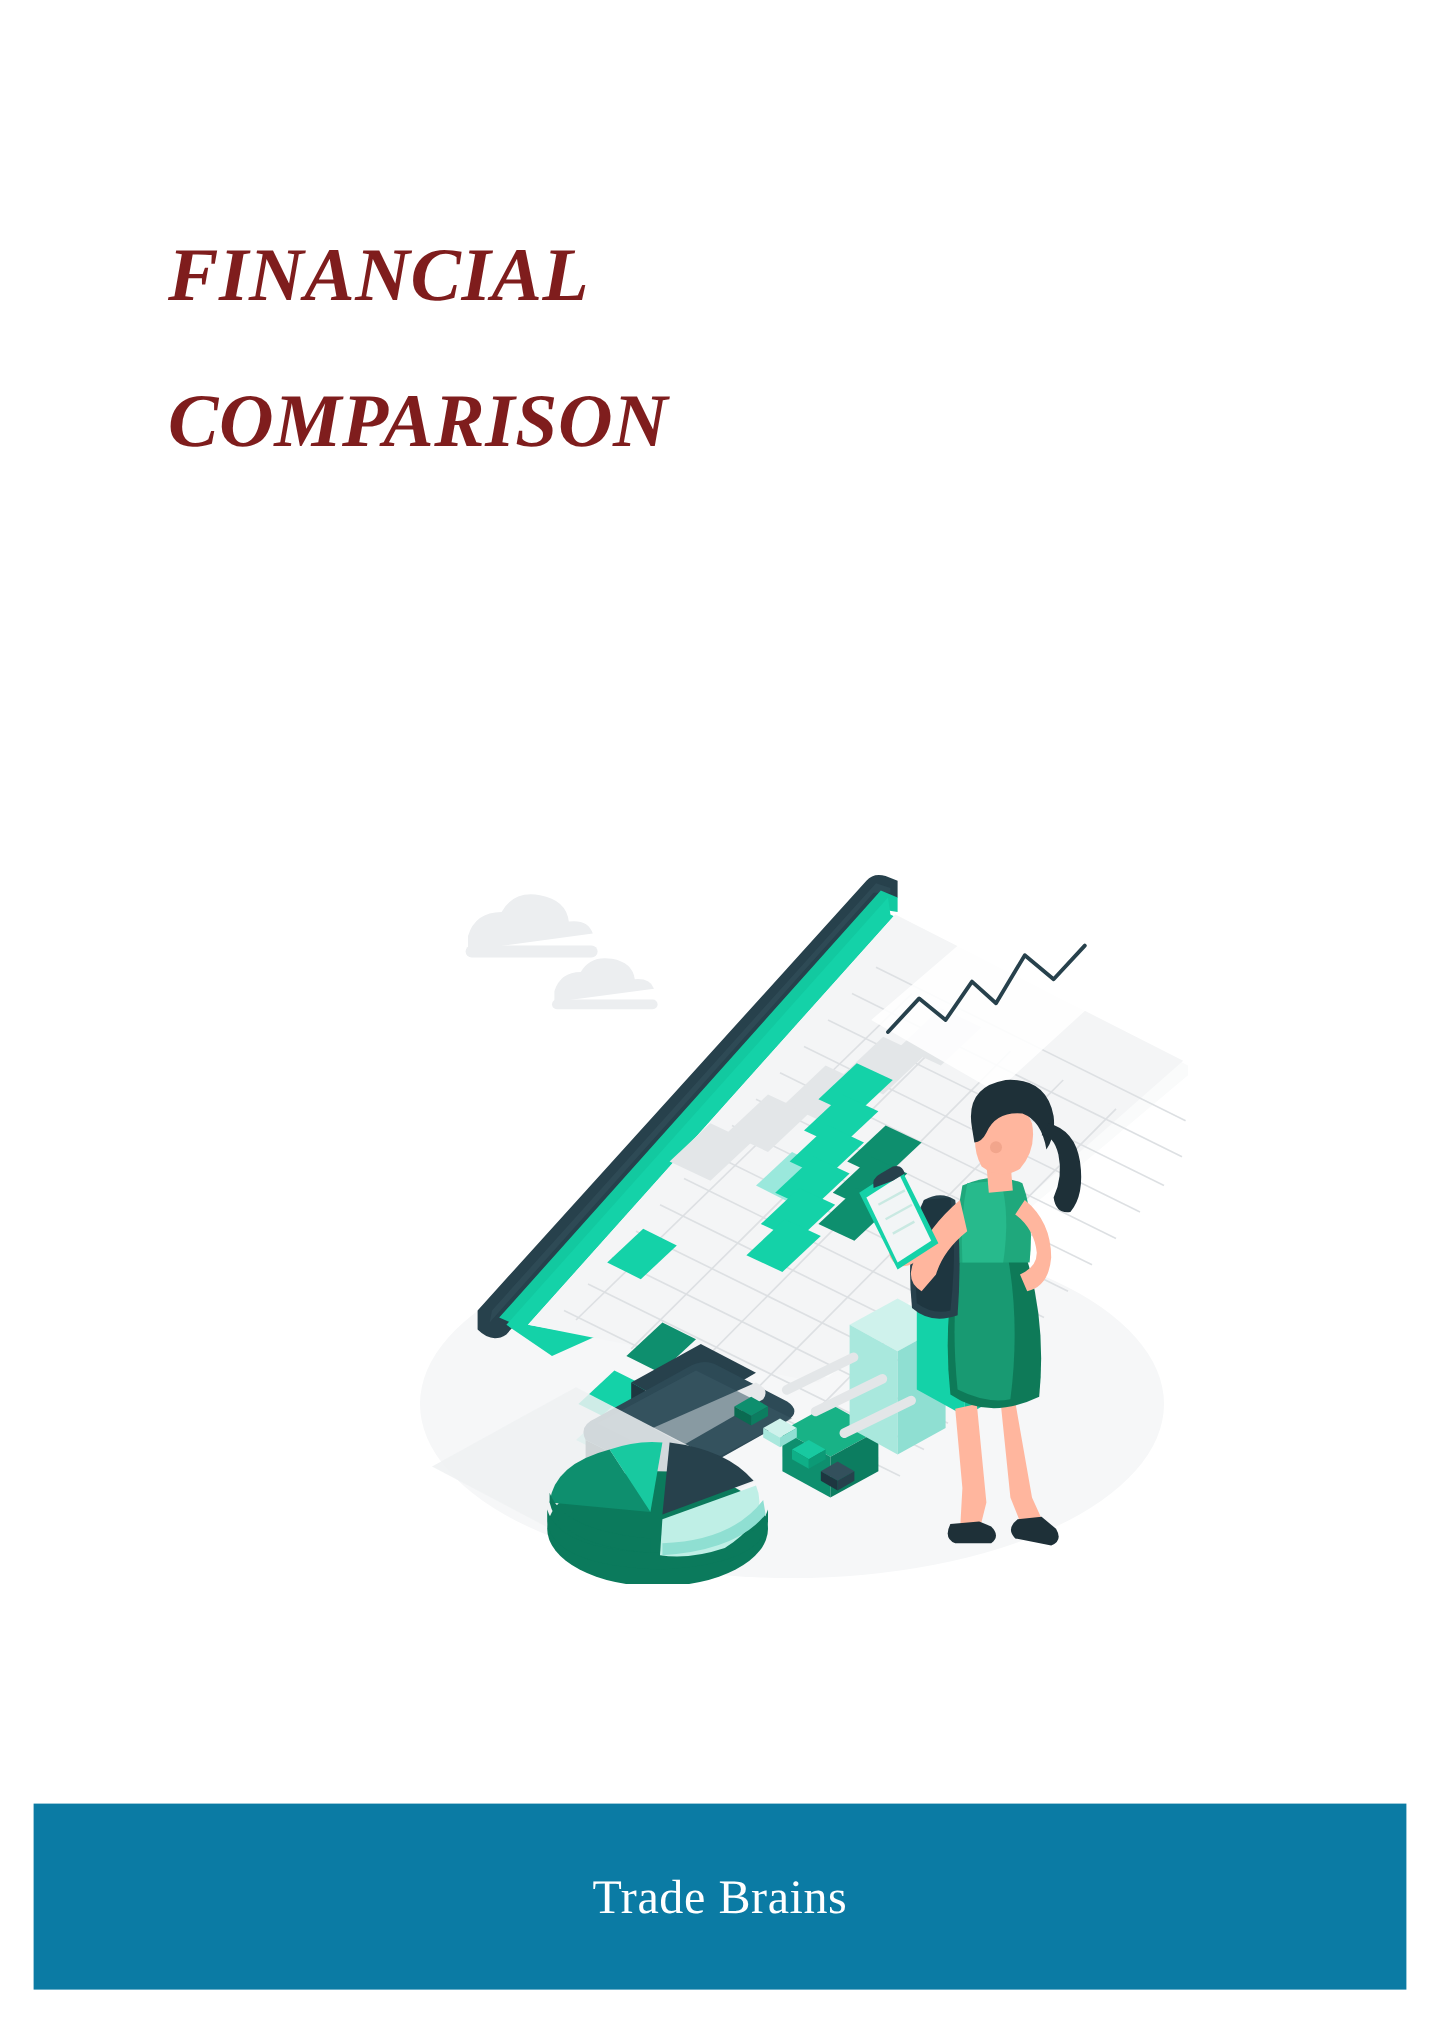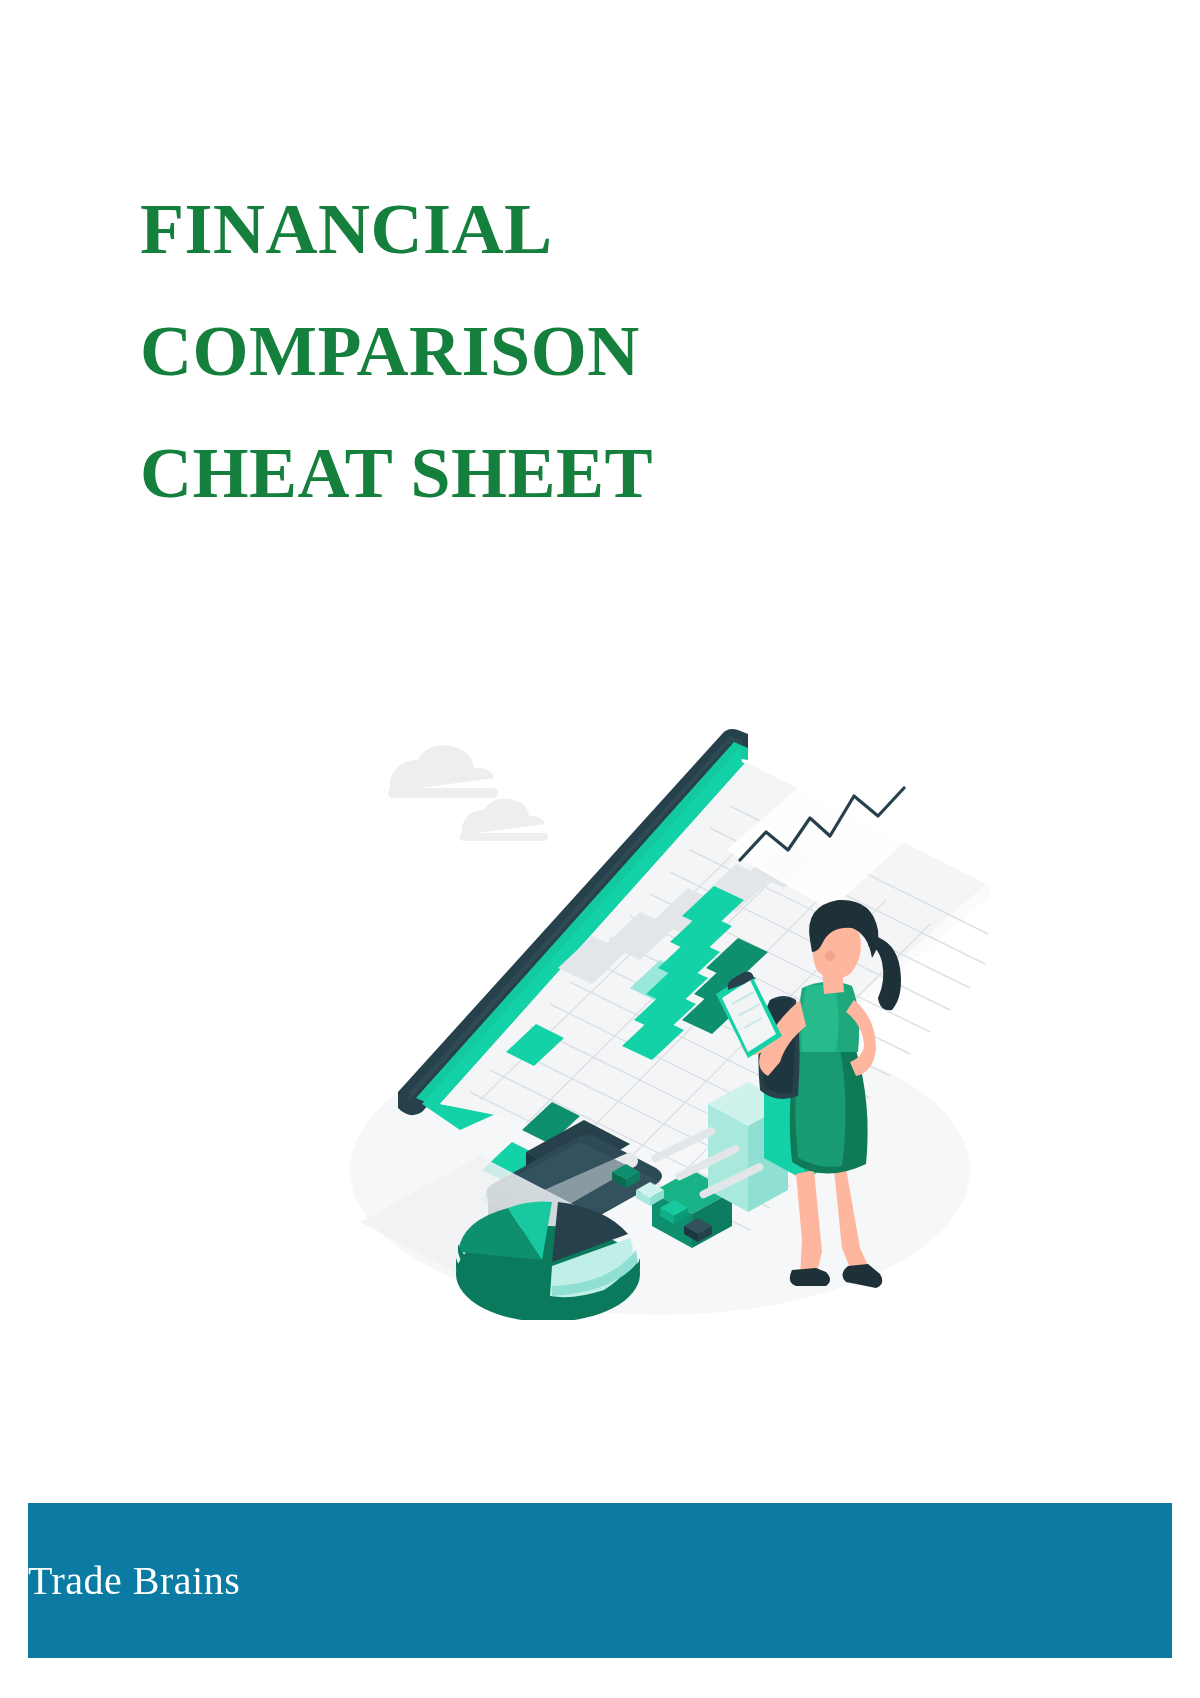--- a/index.html
+++ b/index.html
@@ -21,25 +21,26 @@
   
   .title-block {
     position: absolute;
     left: 140px;
     top: 168px;
     width: 790px;
   }
   .title-line {
     font-family: "Liberation Serif", serif;
     font-weight: bold;
-    font-size: 72px;
+    font-size: 63px;
     line-height: 122px;
     letter-spacing: 0.5px;
-    color: #15803d;
+    color: #7f1d1d;
     white-space: nowrap;
+    font-style: italic;
   }
 
   
   .illustration {
     position: absolute;
     left: 330px;
     top: 700px;
     width: 660px;
     height: 620px;
   }
@@ -48,38 +49,37 @@
   
   .footer-bar {
     position: absolute;
     left: 28px;
     top: 1503px;
     width: 1144px;
     height: 155px;
     background: #0B7BA4;
     display: flex;
     align-items: center;
-    justify-content: flex-start;
+    justify-content: center;
   }
   .footer-text {
     font-family: "Liberation Serif", serif;
     font-size: 40px;
     color: #ffffff;
     letter-spacing: 0.5px;
   }
 </style>
 </head>
 <body>
 
 <div class="page">
 
   <div class="title-block">
     <div class="title-line">FINANCIAL</div>
     <div class="title-line">COMPARISON</div>
-    <div class="title-line">CHEAT SHEET</div>
   </div>
 
   <div class="illustration">
     <svg viewBox="0 0 660 620" xmlns="http://www.w3.org/2000/svg">
 
       <ellipse cx="330" cy="470" rx="310" ry="145" fill="#F6F7F8"></ellipse>
 
       <g fill="#ECEEF0">
         <path d="M60 80 q6 -20 28 -20 q10 -18 32 -14 q22 4 24 22 q16 -2 20 10 l-104 14 z"></path>
         <rect x="58" y="88" width="110" height="10" rx="5"></rect>

